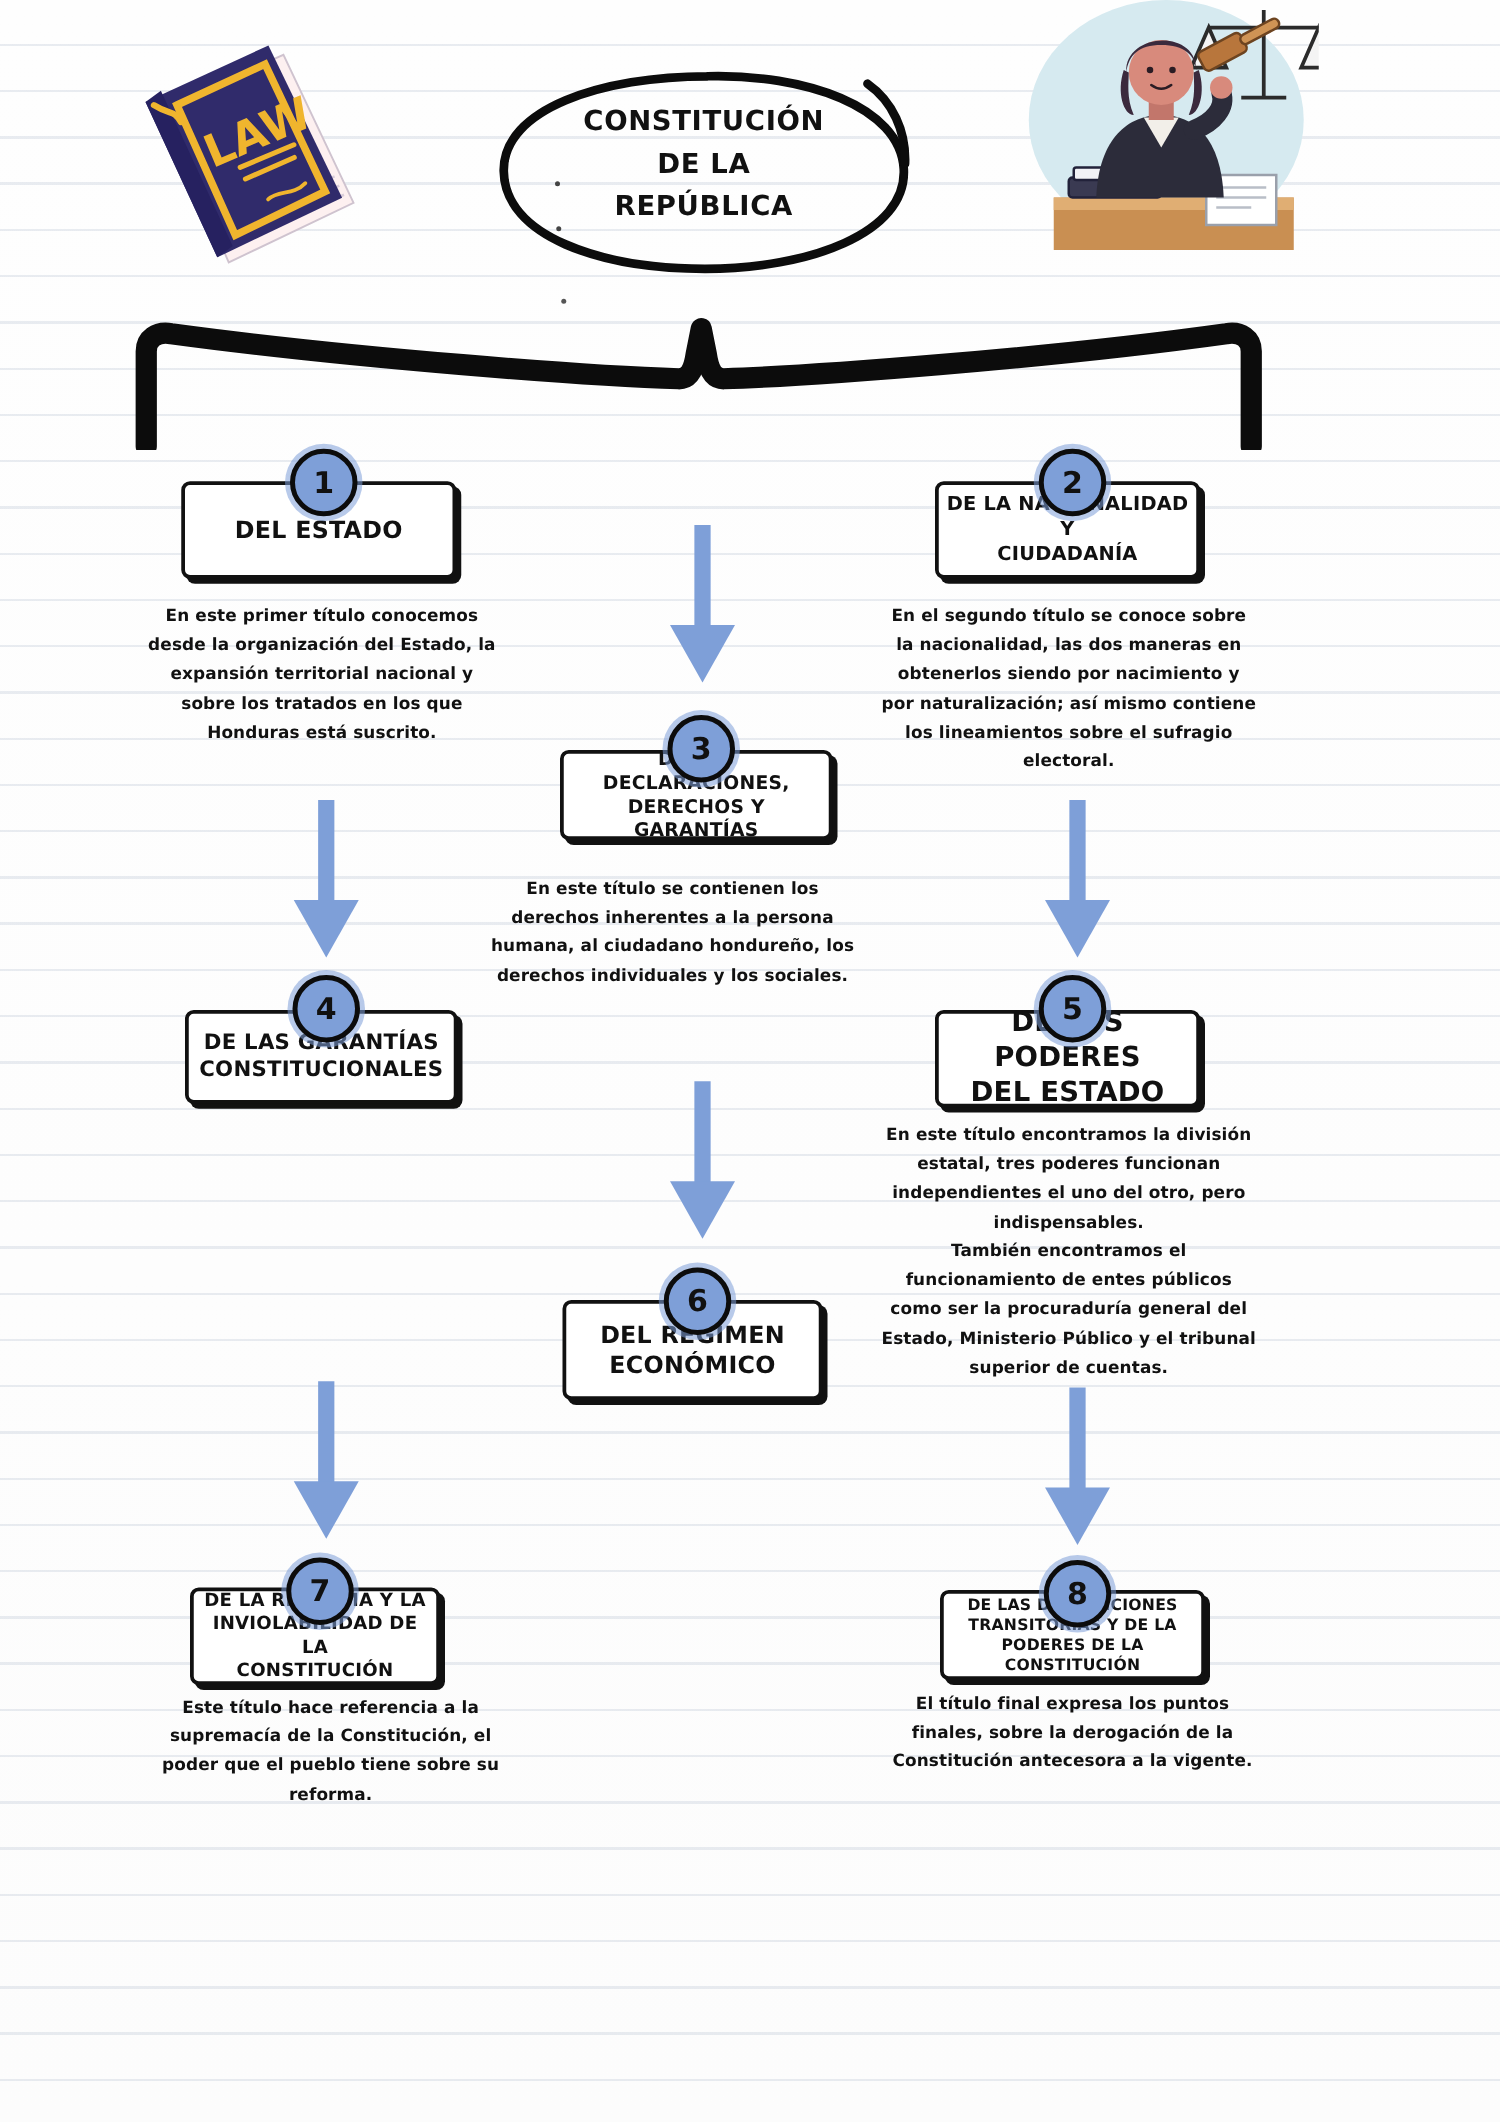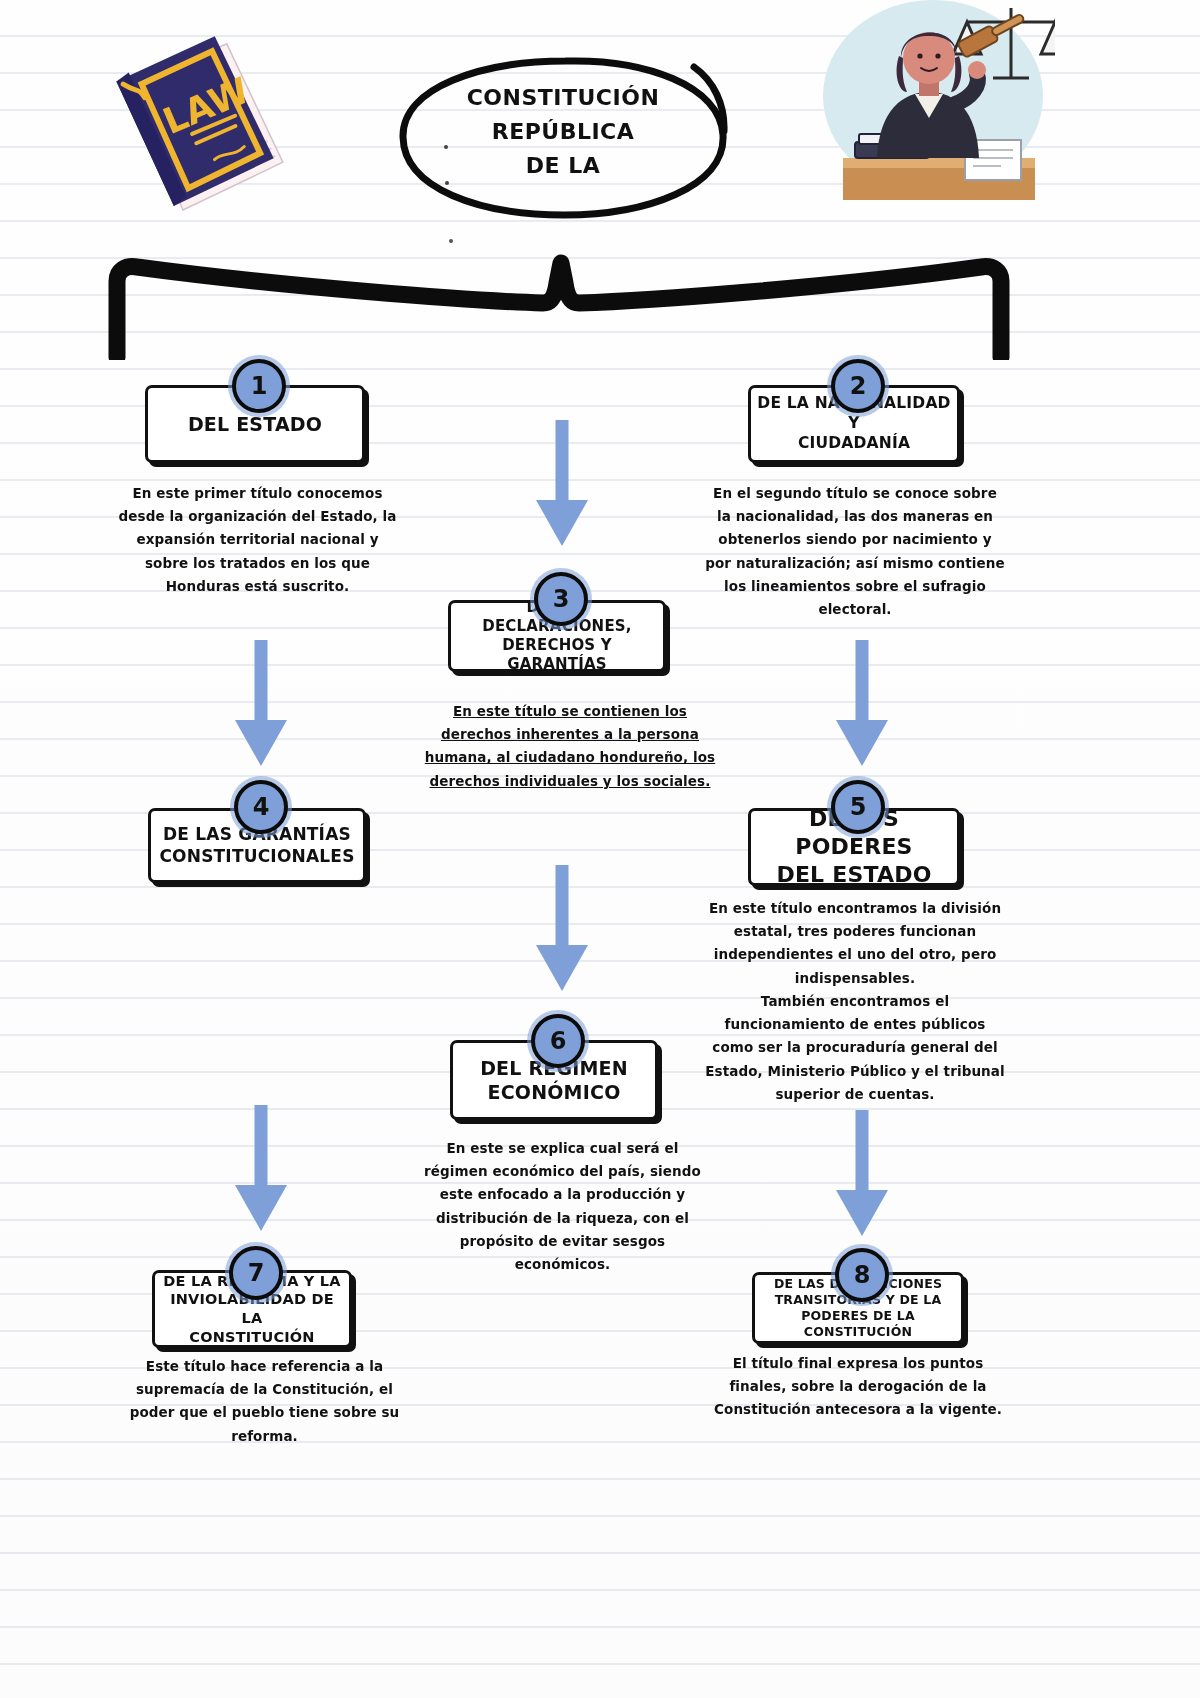--- a/index.html
+++ b/index.html
@@ -207,22 +207,22 @@
   <div class="title-ellipse">
     <svg width="330" height="165" viewBox="0 0 330 165">
       <path d="M168 6 C246 4, 322 30, 325 80 C328 132, 248 160, 166 160
                C82 160, 6 134, 5 82 C4 32, 84 6, 168 6" fill="none" stroke="#0c0c0c" stroke-width="7" stroke-linecap="round"></path>
       <path d="M296 12 C316 26, 327 50, 326 76" fill="none" stroke="#0c0c0c" stroke-width="7" stroke-linecap="round"></path>
       <circle cx="48" cy="92" r="2" fill="#444"></circle>
       <circle cx="49" cy="128" r="2" fill="#444"></circle>
     </svg>
     <div class="title-text">
       <span>CONSTITUCIÓN</span>
+      <span>DE LA</span>
       <span>REPÚBLICA</span>
-      <span>DE LA</span>
     </div>
   </div>
 
   <svg style="position:absolute;left:446px;top:236px" width="10" height="10">
     <circle cx="5" cy="5" r="2" fill="#555"></circle>
   </svg>
 
   <div id="bracket">
     <svg width="920" height="115" viewBox="0 0 920 115">
       <path d="M22 112 L22 36 C22 26, 30 20, 42 22
@@ -299,21 +299,21 @@
 
   <div class="node" style="left:448px; top:600px; width:218px;">
     <div class="badge" style="left:calc(50% - 23px); top:-28px;">3</div>
     <div class="node-box" style="height:72px;">
       <div class="node-title" style="font-size:15px;">
         <div>DE LAS DECLARACIONES,</div>
         <div>DERECHOS Y GARANTÍAS</div>
       </div>
     </div>
   </div>
-  <div class="desc" style="left:420px; top:700px; width:300px;text-decoration:underline;">En este título se contienen los derechos inherentes a la persona humana, al ciudadano hondureño, los derechos individuales y los sociales.</div>
+  <div class="desc" style="left:388px; top:700px; width:300px;">En este título se contienen los derechos inherentes a la persona humana, al ciudadano hondureño, los derechos individuales y los sociales.</div>
 
   <div class="node" style="left:148px; top:808px; width:218px;">
     <div class="badge" style="left:calc(50% - 23px); top:-28px;">4</div>
     <div class="node-box" style="height:75px;">
       <div class="node-title" style="font-size:17px;">
         <div>DE LAS GARANTÍAS</div>
         <div>CONSTITUCIONALES</div>
       </div>
     </div>
   </div>
@@ -332,21 +332,20 @@
 
   <div class="node" style="left:450px; top:1040px; width:208px;">
     <div class="badge" style="left:calc(50% - 23px); top:-26px;">6</div>
     <div class="node-box" style="height:80px;">
       <div class="node-title" style="font-size:19px;">
         <div>DEL RÉGIMEN</div>
         <div>ECONÓMICO</div>
       </div>
     </div>
   </div>
-  <div class="desc" style="left:420px; top:1137px; width:285px;">En este se explica cual será el régimen económico del país, siendo este enfocado a la producción y distribución de la riqueza, con el propósito de evitar sesgos económicos.</div>
 
   <div class="node" style="left:152px; top:1270px; width:200px;">
     <div class="badge" style="left:calc(50% - 23px); top:-24px;">7</div>
     <div class="node-box" style="height:78px;">
       <div class="node-title" style="font-size:14.5px;">
         <div>DE LA REFORMA Y LA</div>
         <div>INVIOLABILIDAD DE LA</div>
         <div>CONSTITUCIÓN</div>
       </div>
     </div>

